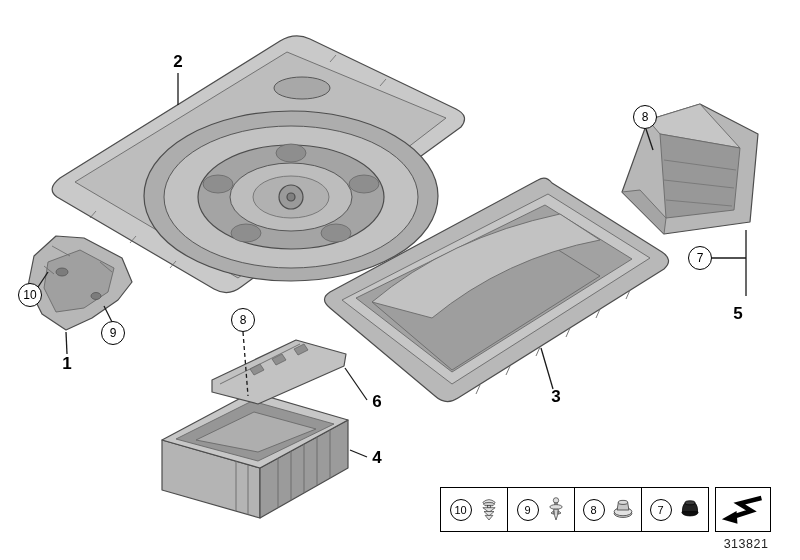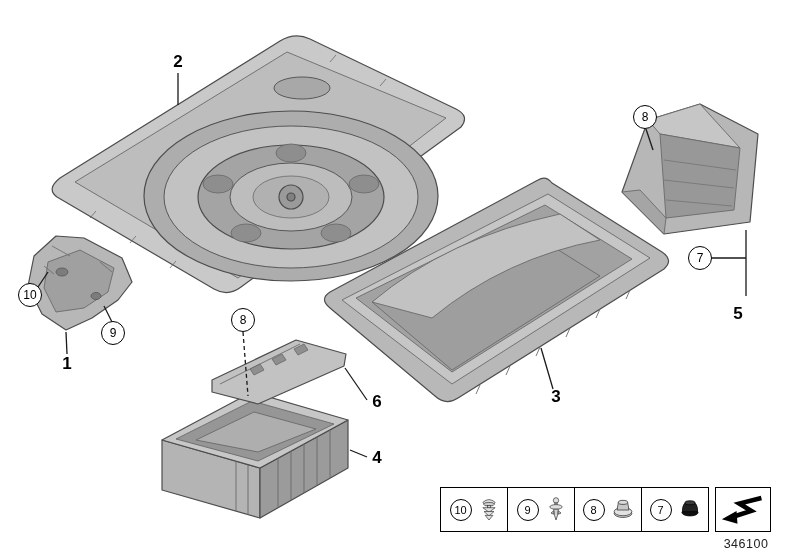--- a/index.html
+++ b/index.html
@@ -180,15 +180,15 @@
     <div class="abox">
       <span class="licon">
         <svg width="46" height="36" viewBox="0 0 50 38">
           <path d="M45,6 L21,12 L34,20 L15,26" fill="none" stroke="#000" stroke-width="5"></path>
           <path d="M18,20 L2,29 L19,34 Z" fill="#000"></path>
         </svg>
       </span>
     </div>
   </div>
 
-  <div class="dnum">346100</div>
+  <div class="dnum">313821</div>
 
 </div>
 
 </body></html>

